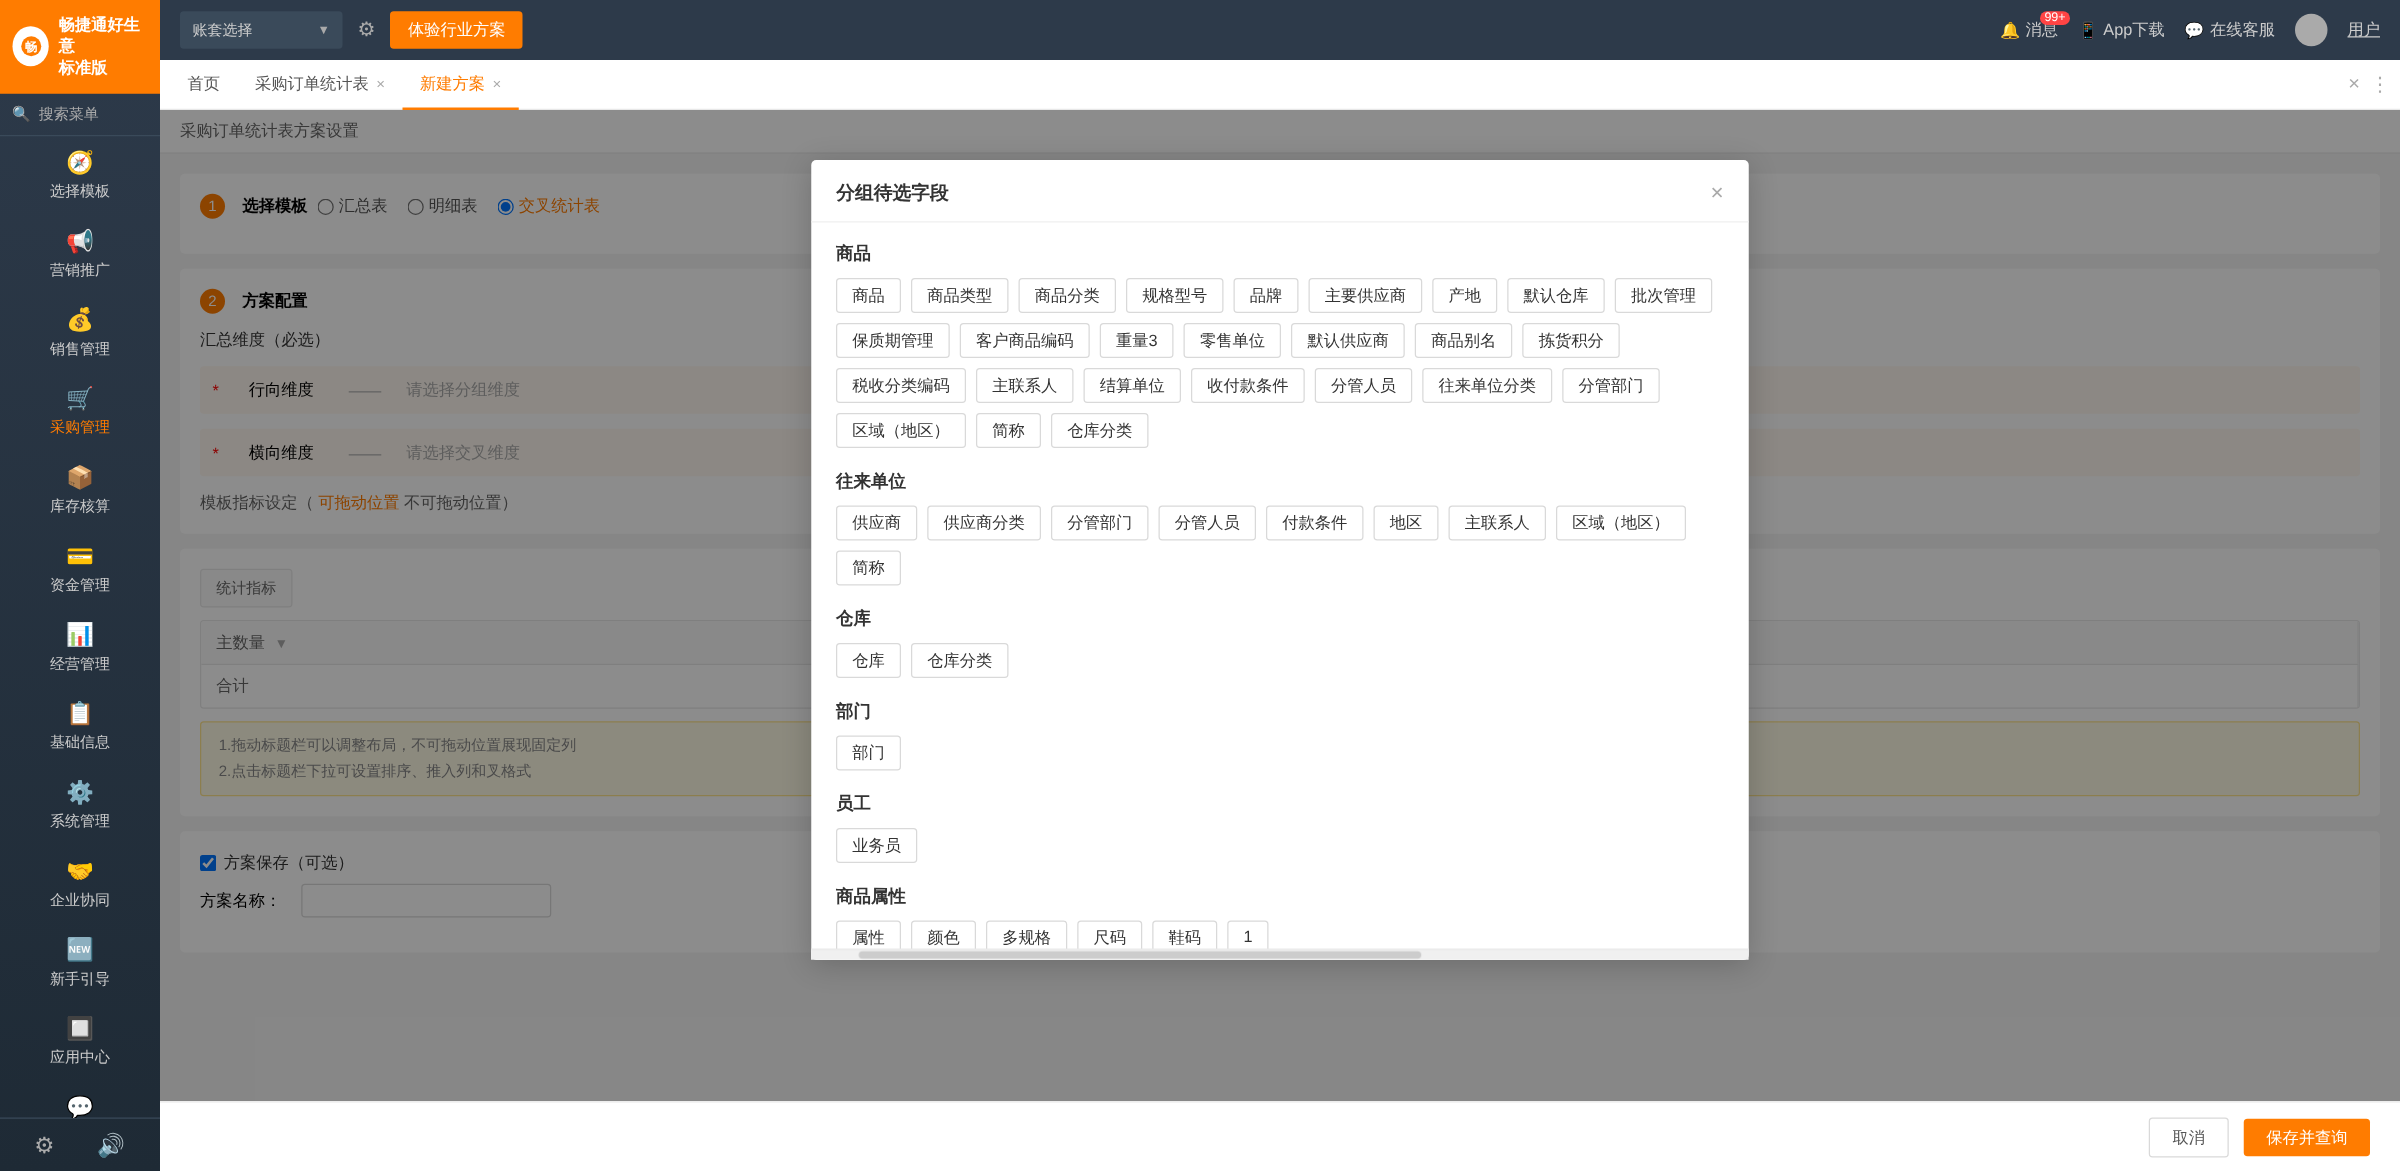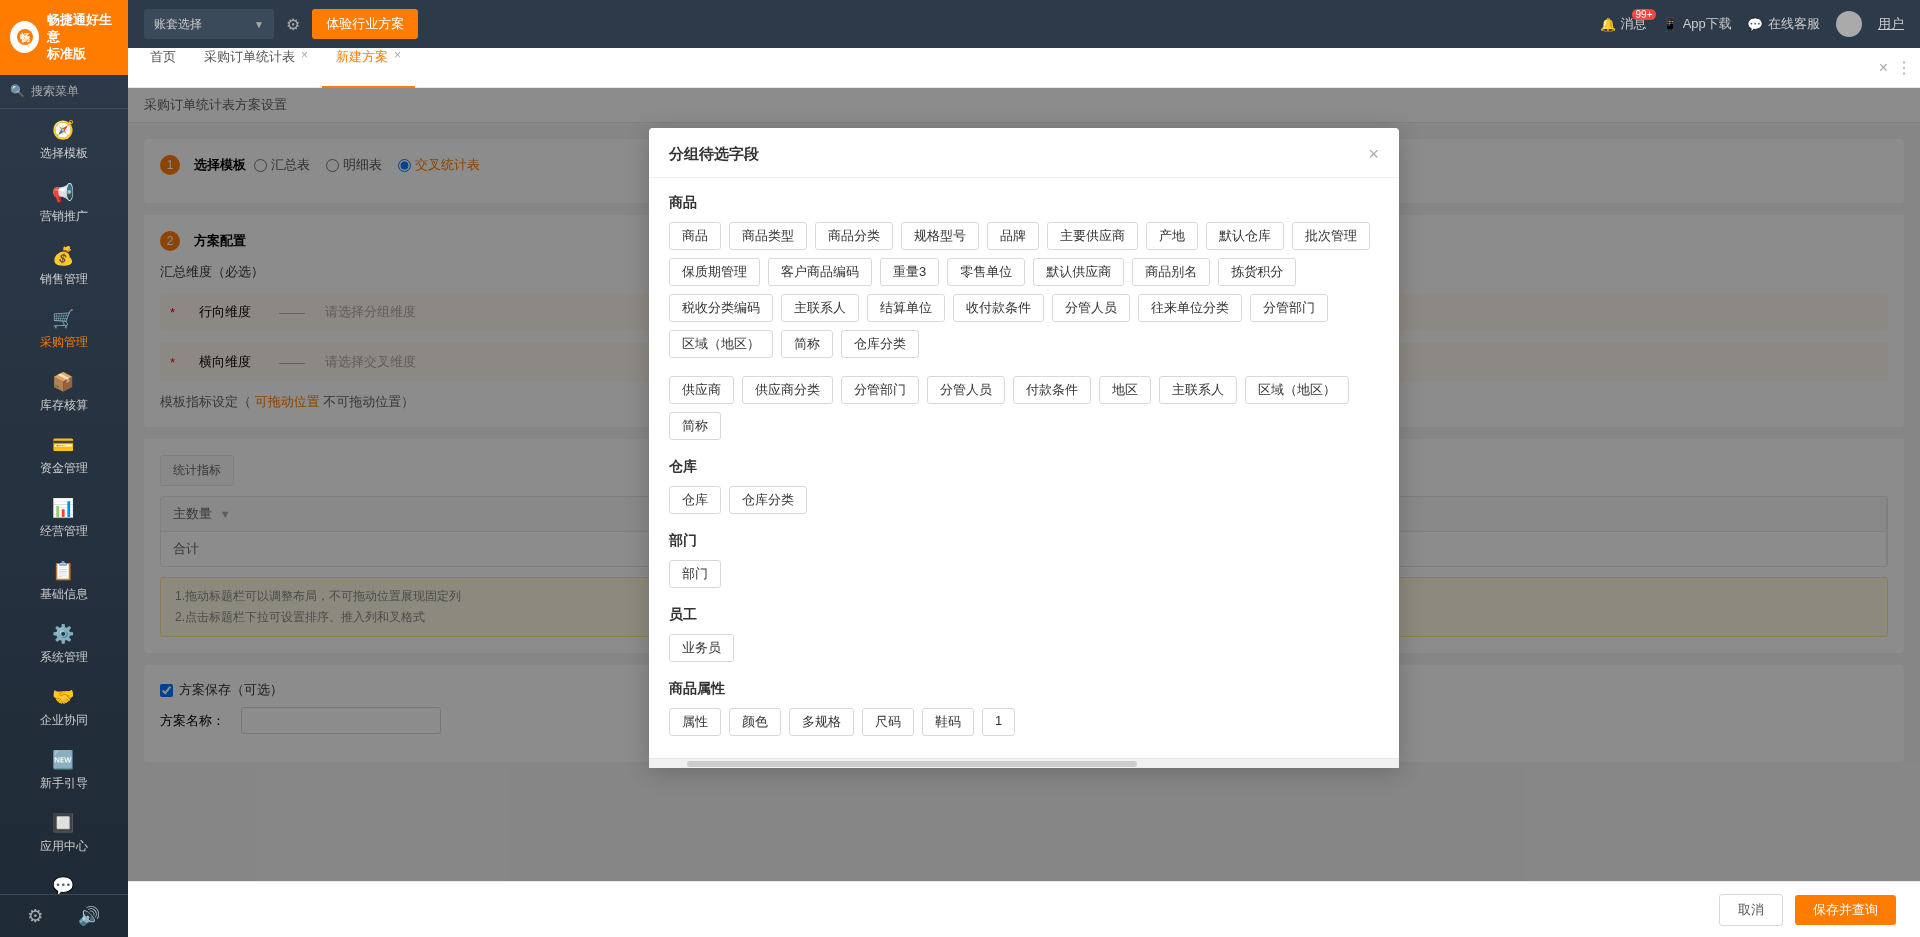--- a/index.html
+++ b/index.html
@@ -60,21 +60,21 @@
     .topbar-right-item { cursor: pointer; display: flex; align-items: center; gap: 4px; }
     .avatar { width: 26px; height: 26px; background: #aaa; border-radius: 50%; }
 
     
     .tabs-bar {
       position: fixed; left: 128px; top: 48px; right: 0; height: 40px;
       background: #fff; display: flex; align-items: center;
       border-bottom: 1px solid #e8e8e8; z-index: 98; padding: 0 8px;
     }
     .tab-item {
-      height: 40px; display: flex; align-items: flex-start; padding: 0 14px;
+      height: 40px; display: flex; align-items: center; padding: 0 14px;
       font-size: 13px; color: #555; cursor: pointer; border-bottom: 2px solid transparent;
       gap: 6px; white-space: nowrap;
     }
     .tab-item.active { color: #ff7c00; border-bottom-color: #ff7c00; }
     .tab-close { color: #aaa; font-size: 12px; cursor: pointer; }
     .tabs-right { margin-left: auto; display: flex; align-items: center; gap: 8px; }
     .tabs-right-btn { color: #aaa; font-size: 16px; cursor: pointer; }
 
     
     .main-content {
@@ -425,20 +425,21 @@
               <div class="field-tag">收付款条件</div>
               <div class="field-tag">分管人员</div>
               <div class="field-tag">往来单位分类</div>
               <div class="field-tag">分管部门</div>
               <div class="field-tag">区域（地区）</div>
               <div class="field-tag">简称</div>
               <div class="field-tag">仓库分类</div>
             </div>
           </div>
           <div class="field-section">
+            <div class="field-section-title">往来单位</div>
             <div class="field-tags">
               <div class="field-tag">供应商</div>
               <div class="field-tag">供应商分类</div>
               <div class="field-tag">分管部门</div>
               <div class="field-tag">分管人员</div>
               <div class="field-tag">付款条件</div>
               <div class="field-tag">地区</div>
               <div class="field-tag">主联系人</div>
               <div class="field-tag">区域（地区）</div>
               <div class="field-tag">简称</div>

